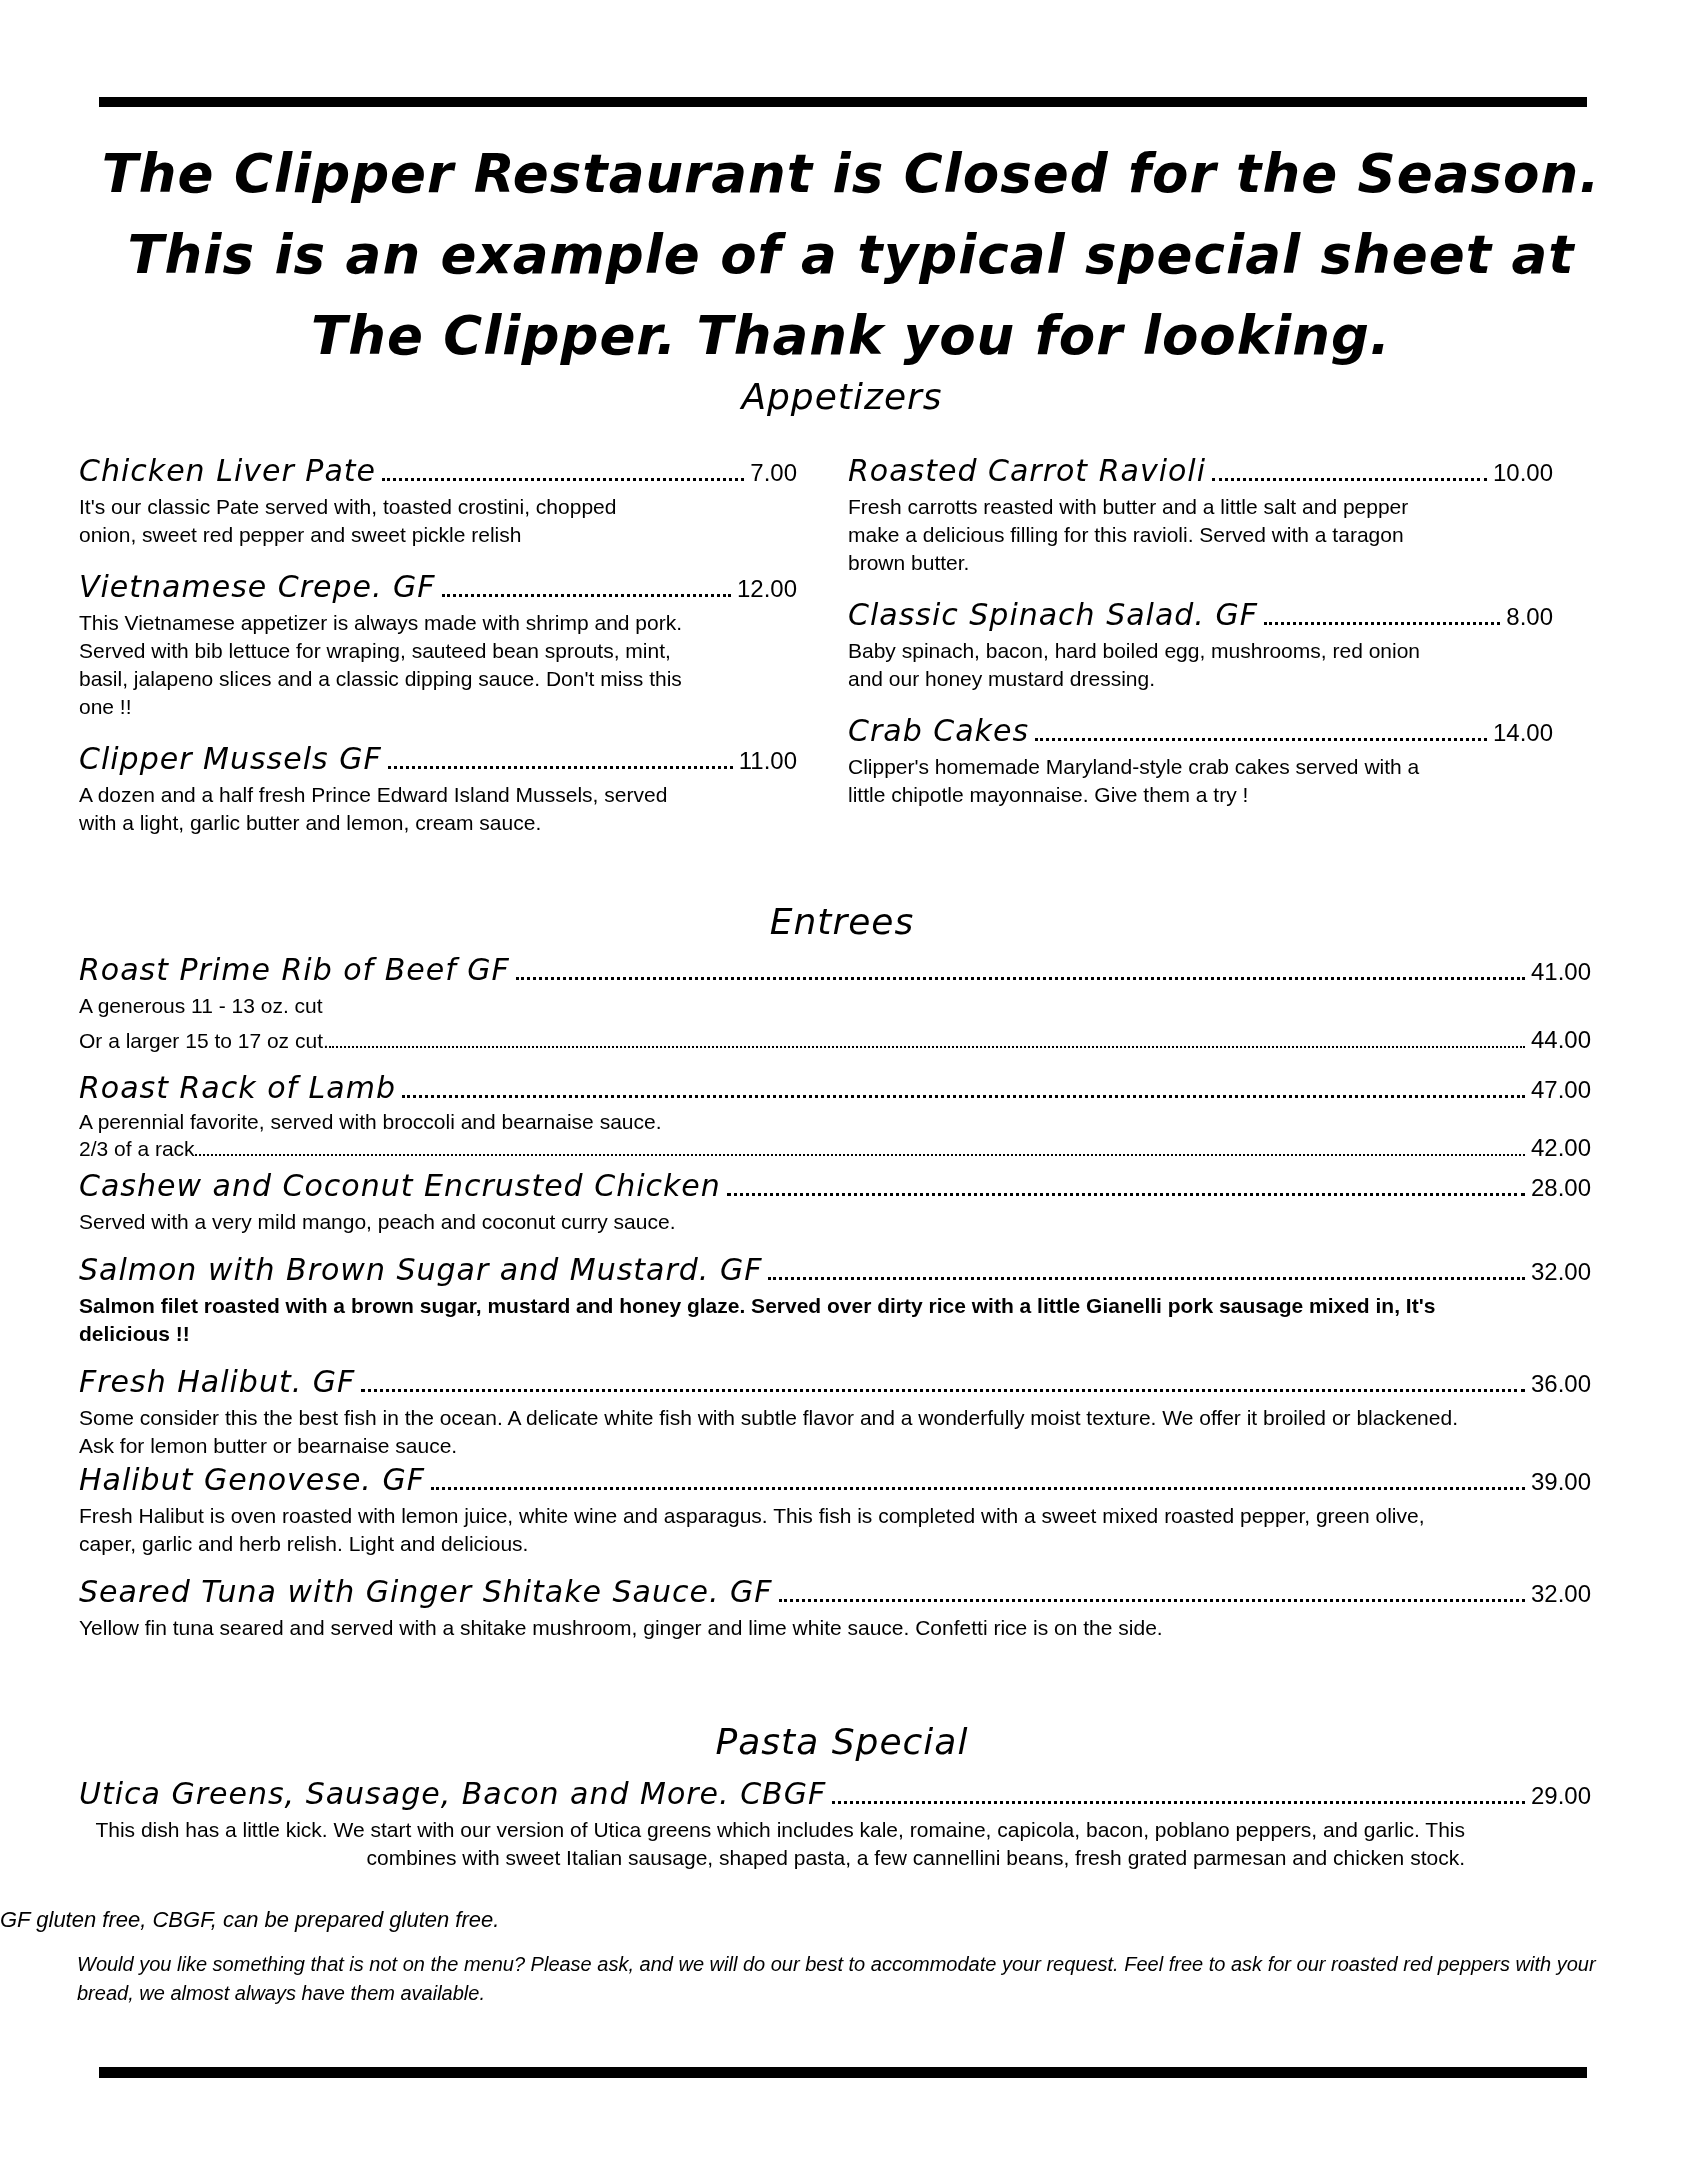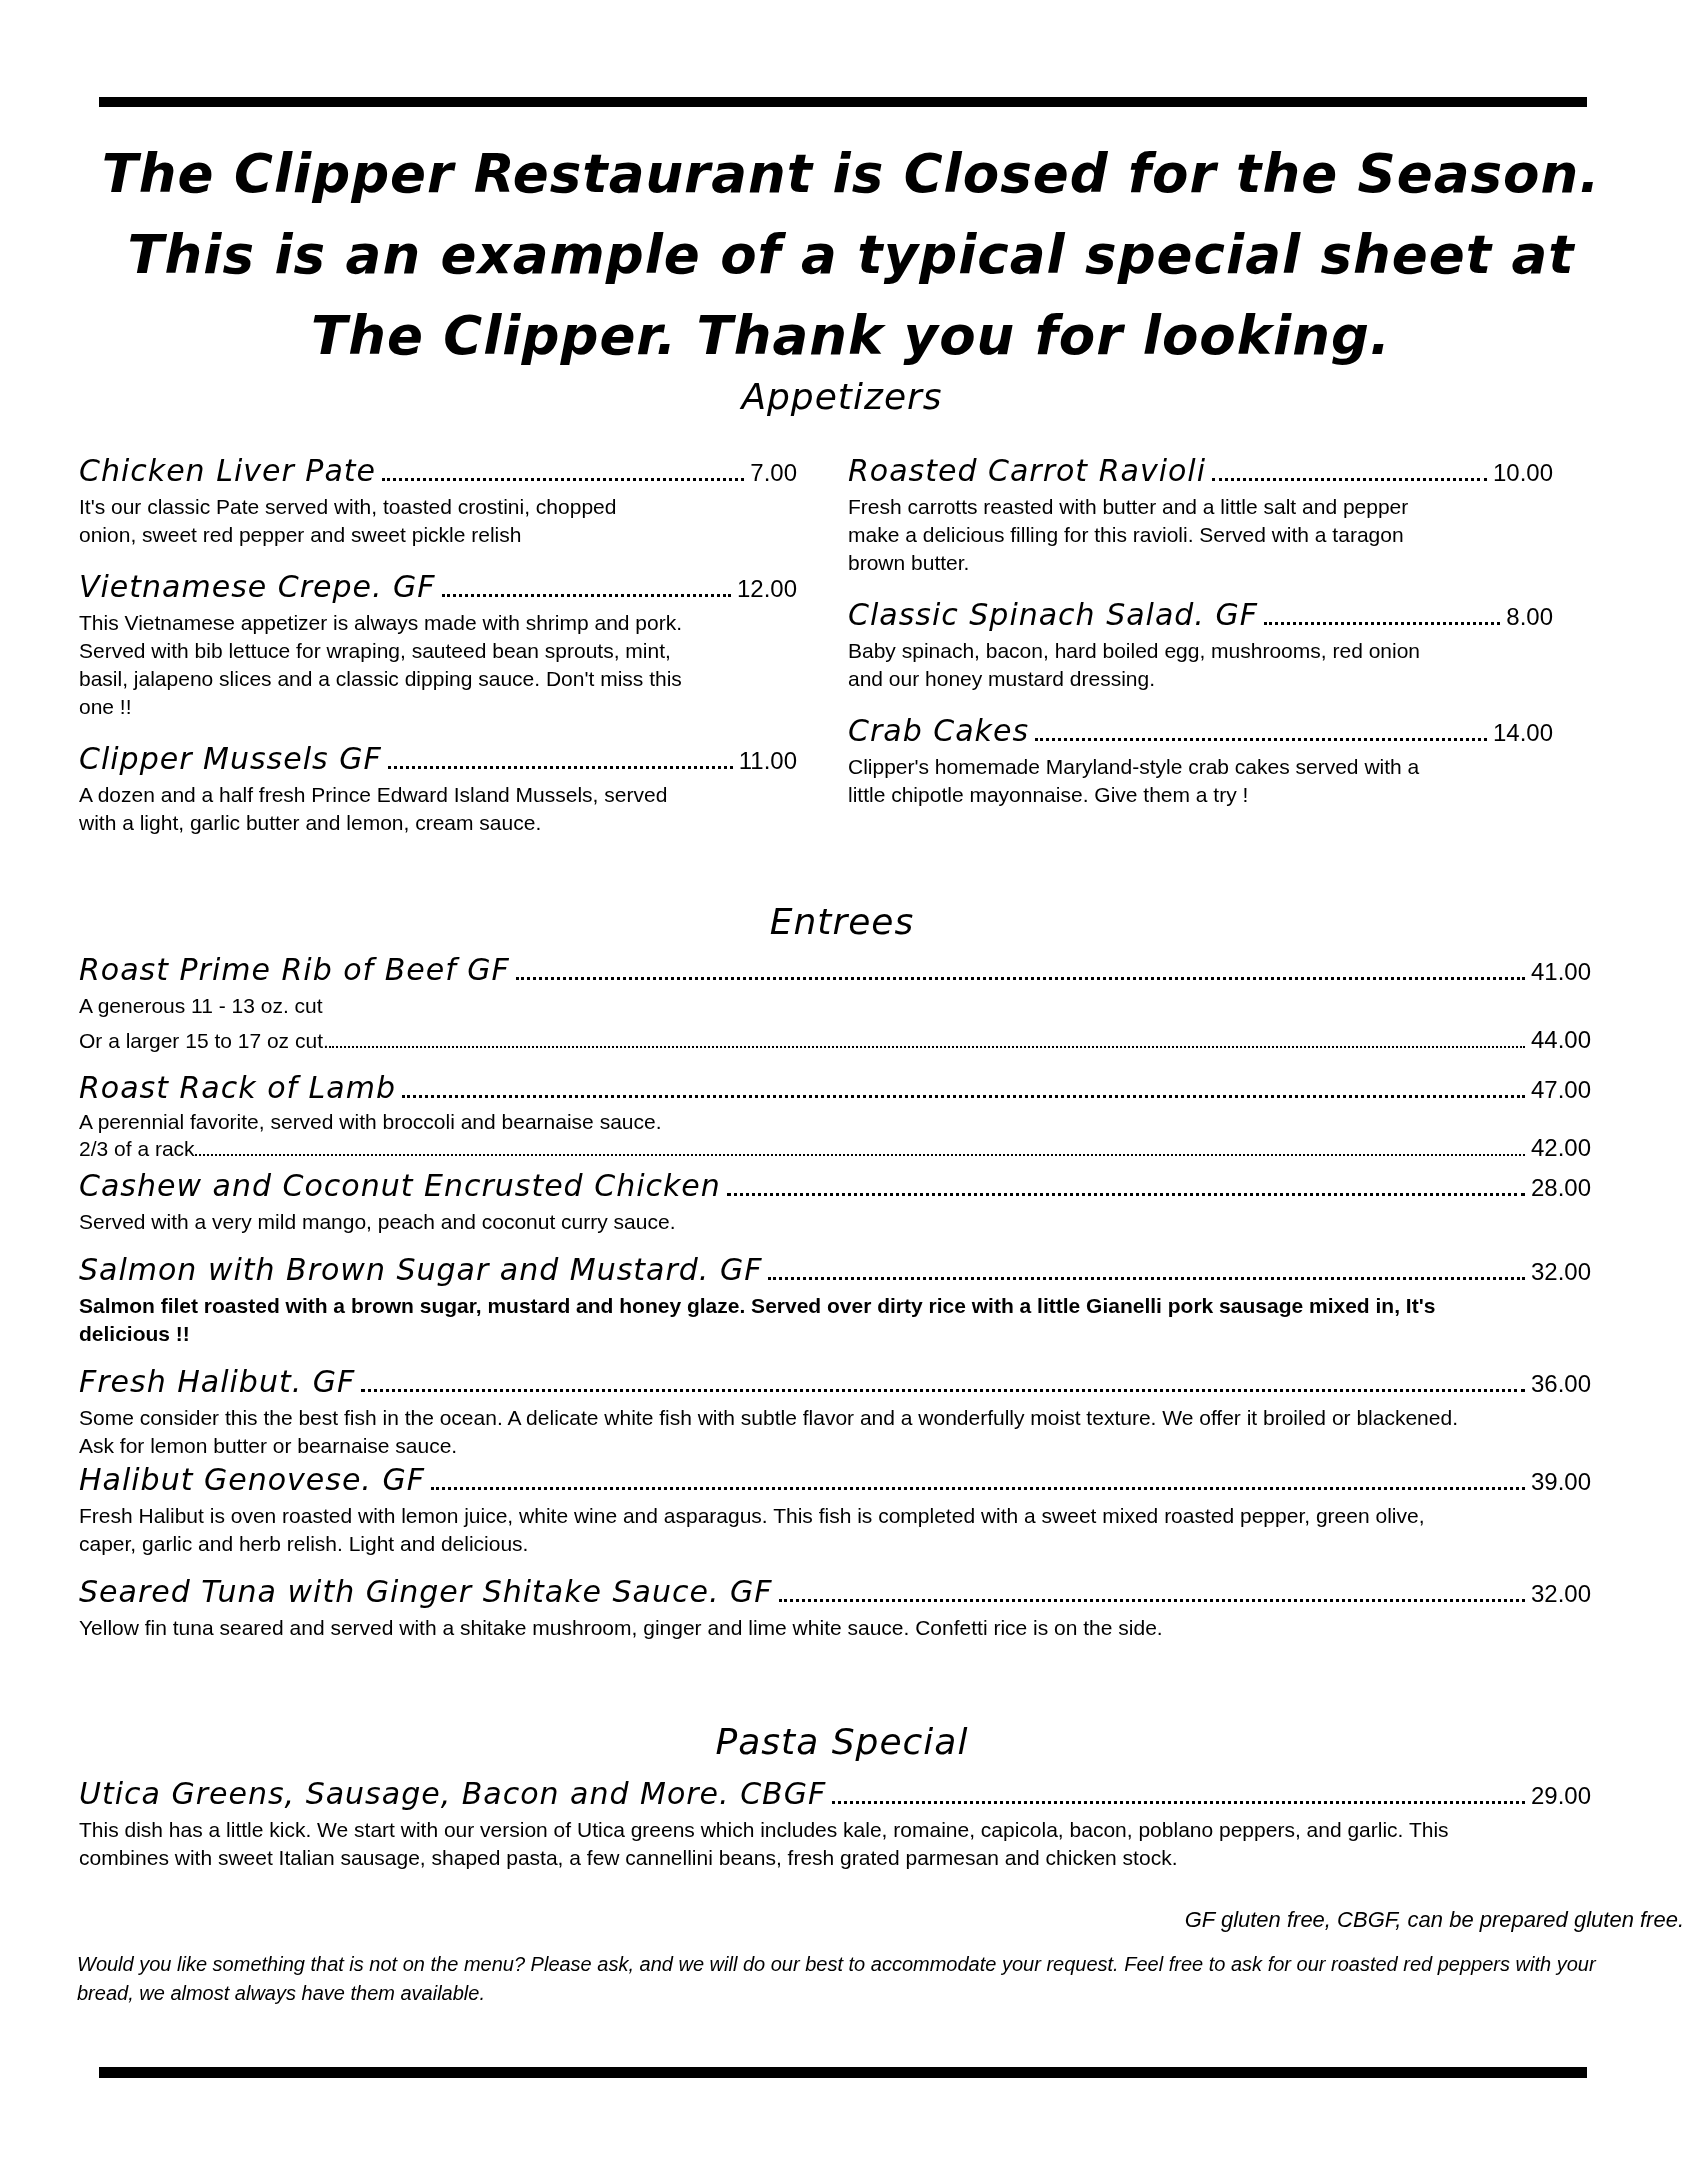--- a/index.html
+++ b/index.html
@@ -18,21 +18,21 @@
   .col { position: absolute; }
   .item { position: relative; }
   .item-row { display: flex; align-items: baseline; white-space: nowrap; }
   .item-name { font-size: 30px; line-height: 40px; padding-right: 6px; }
   .leader { flex: 1; border-bottom: 3px dotted #000; margin-bottom: 7px; height: 1px; min-width: 10px; }
   .price { font-family: "Liberation Sans", sans-serif; font-size: 24px; padding-left: 6px; }
   .desc { margin: 2px 0 0 0; }
   .sub-row { display: flex; align-items: baseline; white-space: nowrap; font-family: "Liberation Sans", sans-serif; font-size: 21px; }
   .sub-row .leader { margin-bottom: 5px; border-bottom-width: 2px; }
 
-  .footnote { position: absolute; left: 0; width: 1684px; text-align: right;
+  .footnote { position: absolute; left: 0; width: 1684px; text-align: left;
               font-family: "Liberation Sans", sans-serif; font-style: italic; font-size: 22px; }
   .closing { position: absolute; left: 77px; width: 1530px; 
              font-family: "Liberation Sans", sans-serif; font-style: italic; font-size: 20px; line-height: 29px; }
 </style>
 </head>
 <body>
 
 <div class="rule top"></div>
 
 <div class="headline hand">The Clipper Restaurant is Closed for the Season. This is an example of a typical special sheet at The Clipper.  Thank you for looking.</div>
@@ -166,21 +166,21 @@
 
 <div class="section-title hand" style="top:1721px;">Pasta Special</div>
 
 <div class="col" style="left:79px; top:1774px; width:1512px;">
   <div class="item">
     <div class="item-row">
         <span class="item-name hand">Utica Greens, Sausage, Bacon and More. CBGF</span>
         <span class="leader"></span>
         <span class="price">29.00</span>
       </div>
-    <div class="desc body-text" style="width:1386px;">This dish has a little kick.  We start with our version of Utica greens which includes kale, romaine, capicola, bacon, poblano peppers, and garlic.  This combines with sweet Italian sausage, shaped pasta, a few cannellini beans, fresh grated parmesan and chicken stock.</div>
+    <div class="desc body-text" style="width:1386px;text-align:right;">This dish has a little kick.  We start with our version of Utica greens which includes kale, romaine, capicola, bacon, poblano peppers, and garlic.  This combines with sweet Italian sausage, shaped pasta, a few cannellini beans, fresh grated parmesan and chicken stock.</div>
   </div>
 </div>
 
 <div class="footnote" style="top:1907px;">GF gluten free, CBGF, can be prepared gluten free.</div>
 
 <div class="closing" style="top:1950px;">Would you like something that is not on the menu? Please ask, and we will do our best to accommodate your request.  Feel free to ask for our roasted red peppers with your bread, we almost always have them available.</div>
 
 <div class="rule bottom"></div>
 
 

